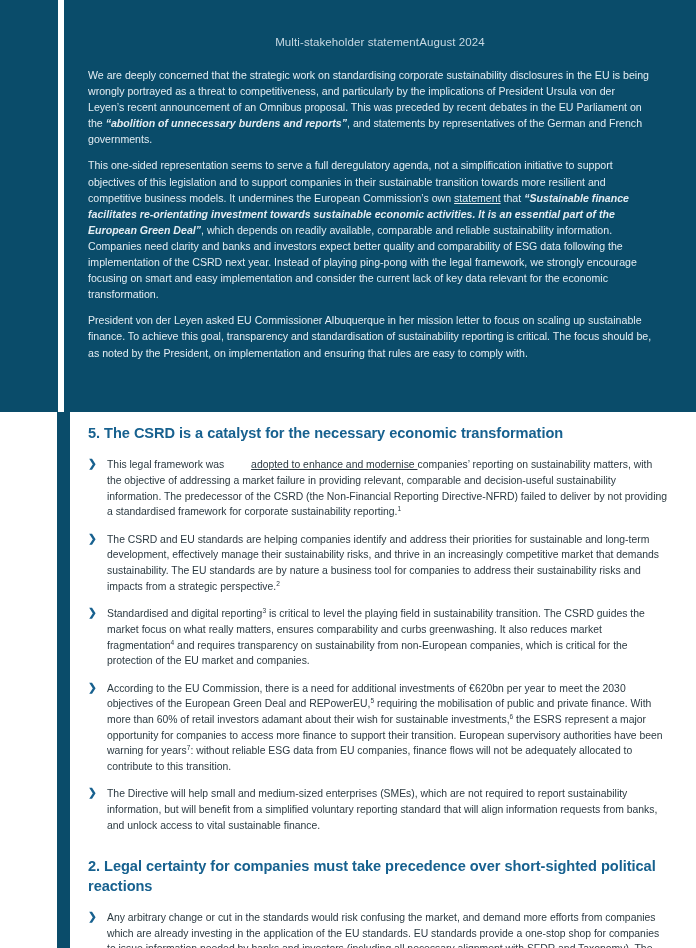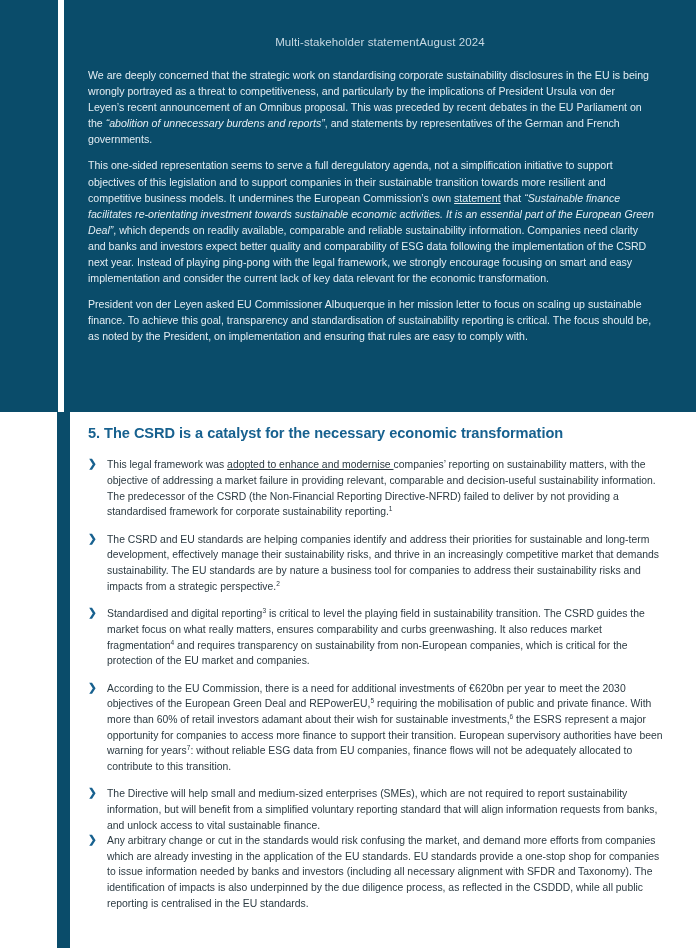--- a/index.html
+++ b/index.html
@@ -63,21 +63,21 @@
     max-width: 580px;
   }
   .hero-para {
     margin: 0 0 10px 0;
     font-size: 10.6px;
     line-height: 1.52;
     color: #e3edf3;
     max-width: 566px;
   }
   #hero-body { margin-top: 19px; }
-  .hero-para em { font-style: italic; }
+  .hero-para em { font-style: italic; font-weight: bold; }
   .hero-para a.inline-link,
   .hero-para .inline-link {
     color: #e3edf3;
     text-decoration: underline;
     margin-top: 44px;
   }
 
   
   #content {
     position: absolute;
@@ -113,20 +113,21 @@
     position: absolute;
     left: 0;
     top: -1px;
     color: #17618f;
     font-size: 10.5px;
     font-weight: bold;
   }
   .bullet-item .inline-link {
     color: #2b3a42;
     text-decoration: underline;
+    margin-left: 24px;
   }
   sup {
     font-size: 6.6px;
     vertical-align: super;
     line-height: 0;
   }
 </style>
 </head>
 <body>
 
@@ -147,16 +148,17 @@
 
 <main id="content">
     <h2 class="section-heading">5. The CSRD is a catalyst for the necessary economic transformation</h2>
     <ul class="bullet-list">
       <li class="bullet-item"><span class="bullet-marker">❯</span><span><span>This legal framework was </span><span class="inline-link">adopted to enhance and modernise </span><span>companies’ reporting on sustainability matters, with the objective of addressing a market failure in providing relevant, comparable and decision-useful sustainability information. The predecessor of the CSRD (the Non-Financial Reporting Directive-NFRD) failed to deliver by not providing a standardised framework for corporate sustainability reporting.</span><sup>1</sup></span></li>
       <li class="bullet-item"><span class="bullet-marker">❯</span><span><span>The CSRD and EU standards are helping companies identify and address their priorities for sustainable and long-term development, effectively manage their sustainability risks, and thrive in an increasingly competitive market that demands sustainability. The EU standards are by nature a business tool for companies to address their sustainability risks and impacts from a strategic perspective.</span><sup>2</sup></span></li>
       <li class="bullet-item"><span class="bullet-marker">❯</span><span><span>Standardised and digital reporting</span><sup>3</sup><span> is critical to level the playing field in sustainability transition. The CSRD guides the market focus on what really matters, ensures comparability and curbs greenwashing. It also reduces market fragmentation</span><sup>4</sup><span> and requires transparency on sustainability from non-European companies, which is critical for the protection of the EU market and companies.</span></span></li>
       <li class="bullet-item"><span class="bullet-marker">❯</span><span><span>According to the EU Commission, there is a need for additional investments of €620bn per year to meet the 2030 objectives of the European Green Deal and REPowerEU,</span><sup>5</sup><span> requiring the mobilisation of public and private finance. With more than 60% of retail investors adamant about their wish for sustainable investments,</span><sup>6</sup><span> the ESRS represent a major opportunity for companies to access more finance to support their transition. European supervisory authorities have been warning for years</span><sup>7</sup><span>: without reliable ESG data from EU companies, finance flows will not be adequately allocated to contribute to this transition.</span></span></li>
       <li class="bullet-item"><span class="bullet-marker">❯</span><span><span>The Directive will help small and medium-sized enterprises (SMEs), which are not required to report sustainability information, but will benefit from a simplified voluntary reporting standard that will align information requests from banks, and unlock access to vital sustainable finance.</span></span></li>
     </ul>
+    <h2 class="section-heading second">2. Legal certainty for companies must take precedence over short-sighted political reactions</h2>
     <ul class="bullet-list">
       <li class="bullet-item"><span class="bullet-marker">❯</span><span><span>Any arbitrary change or cut in the standards would risk confusing the market, and demand more efforts from companies which are already investing in the application of the EU standards. EU standards provide a one-stop shop for companies to issue information needed by banks and investors (including all necessary alignment with SFDR and Taxonomy). The identification of impacts is also underpinned by the due diligence process, as reflected in the CSDDD, while all public reporting is centralised in the EU standards.</span></span></li>
     </ul>
   </main>
 
 </body></html>

